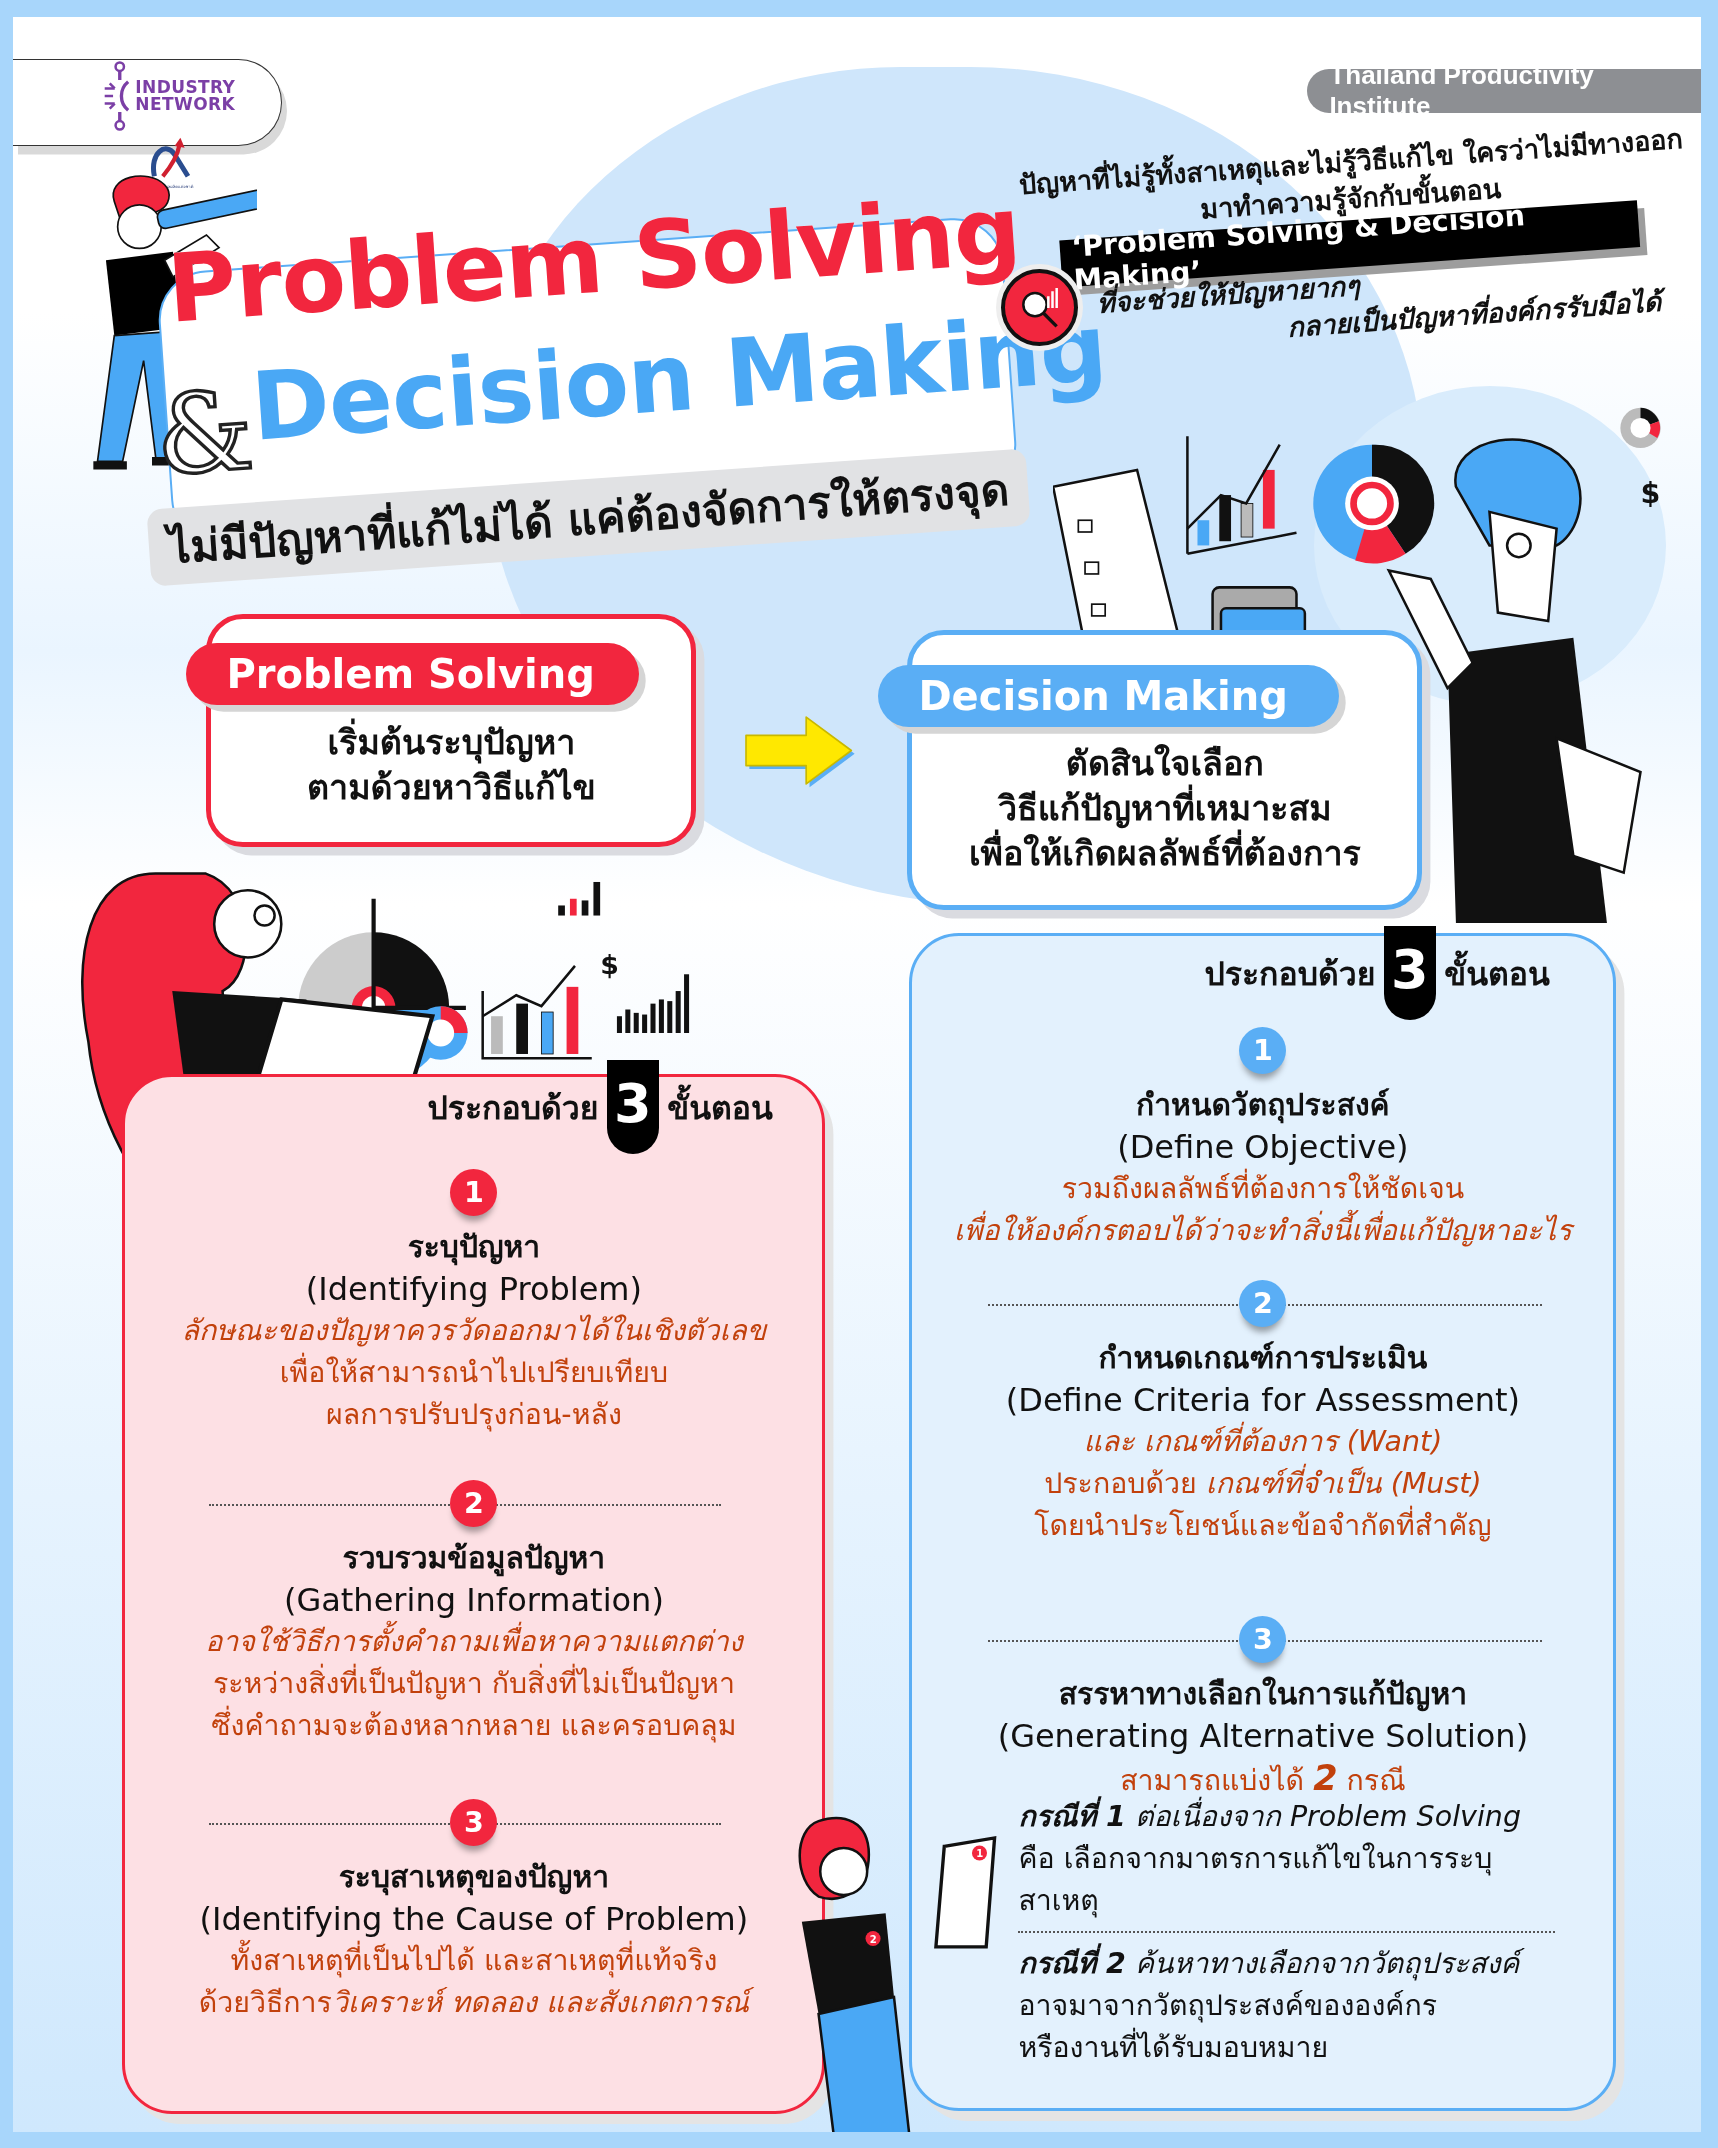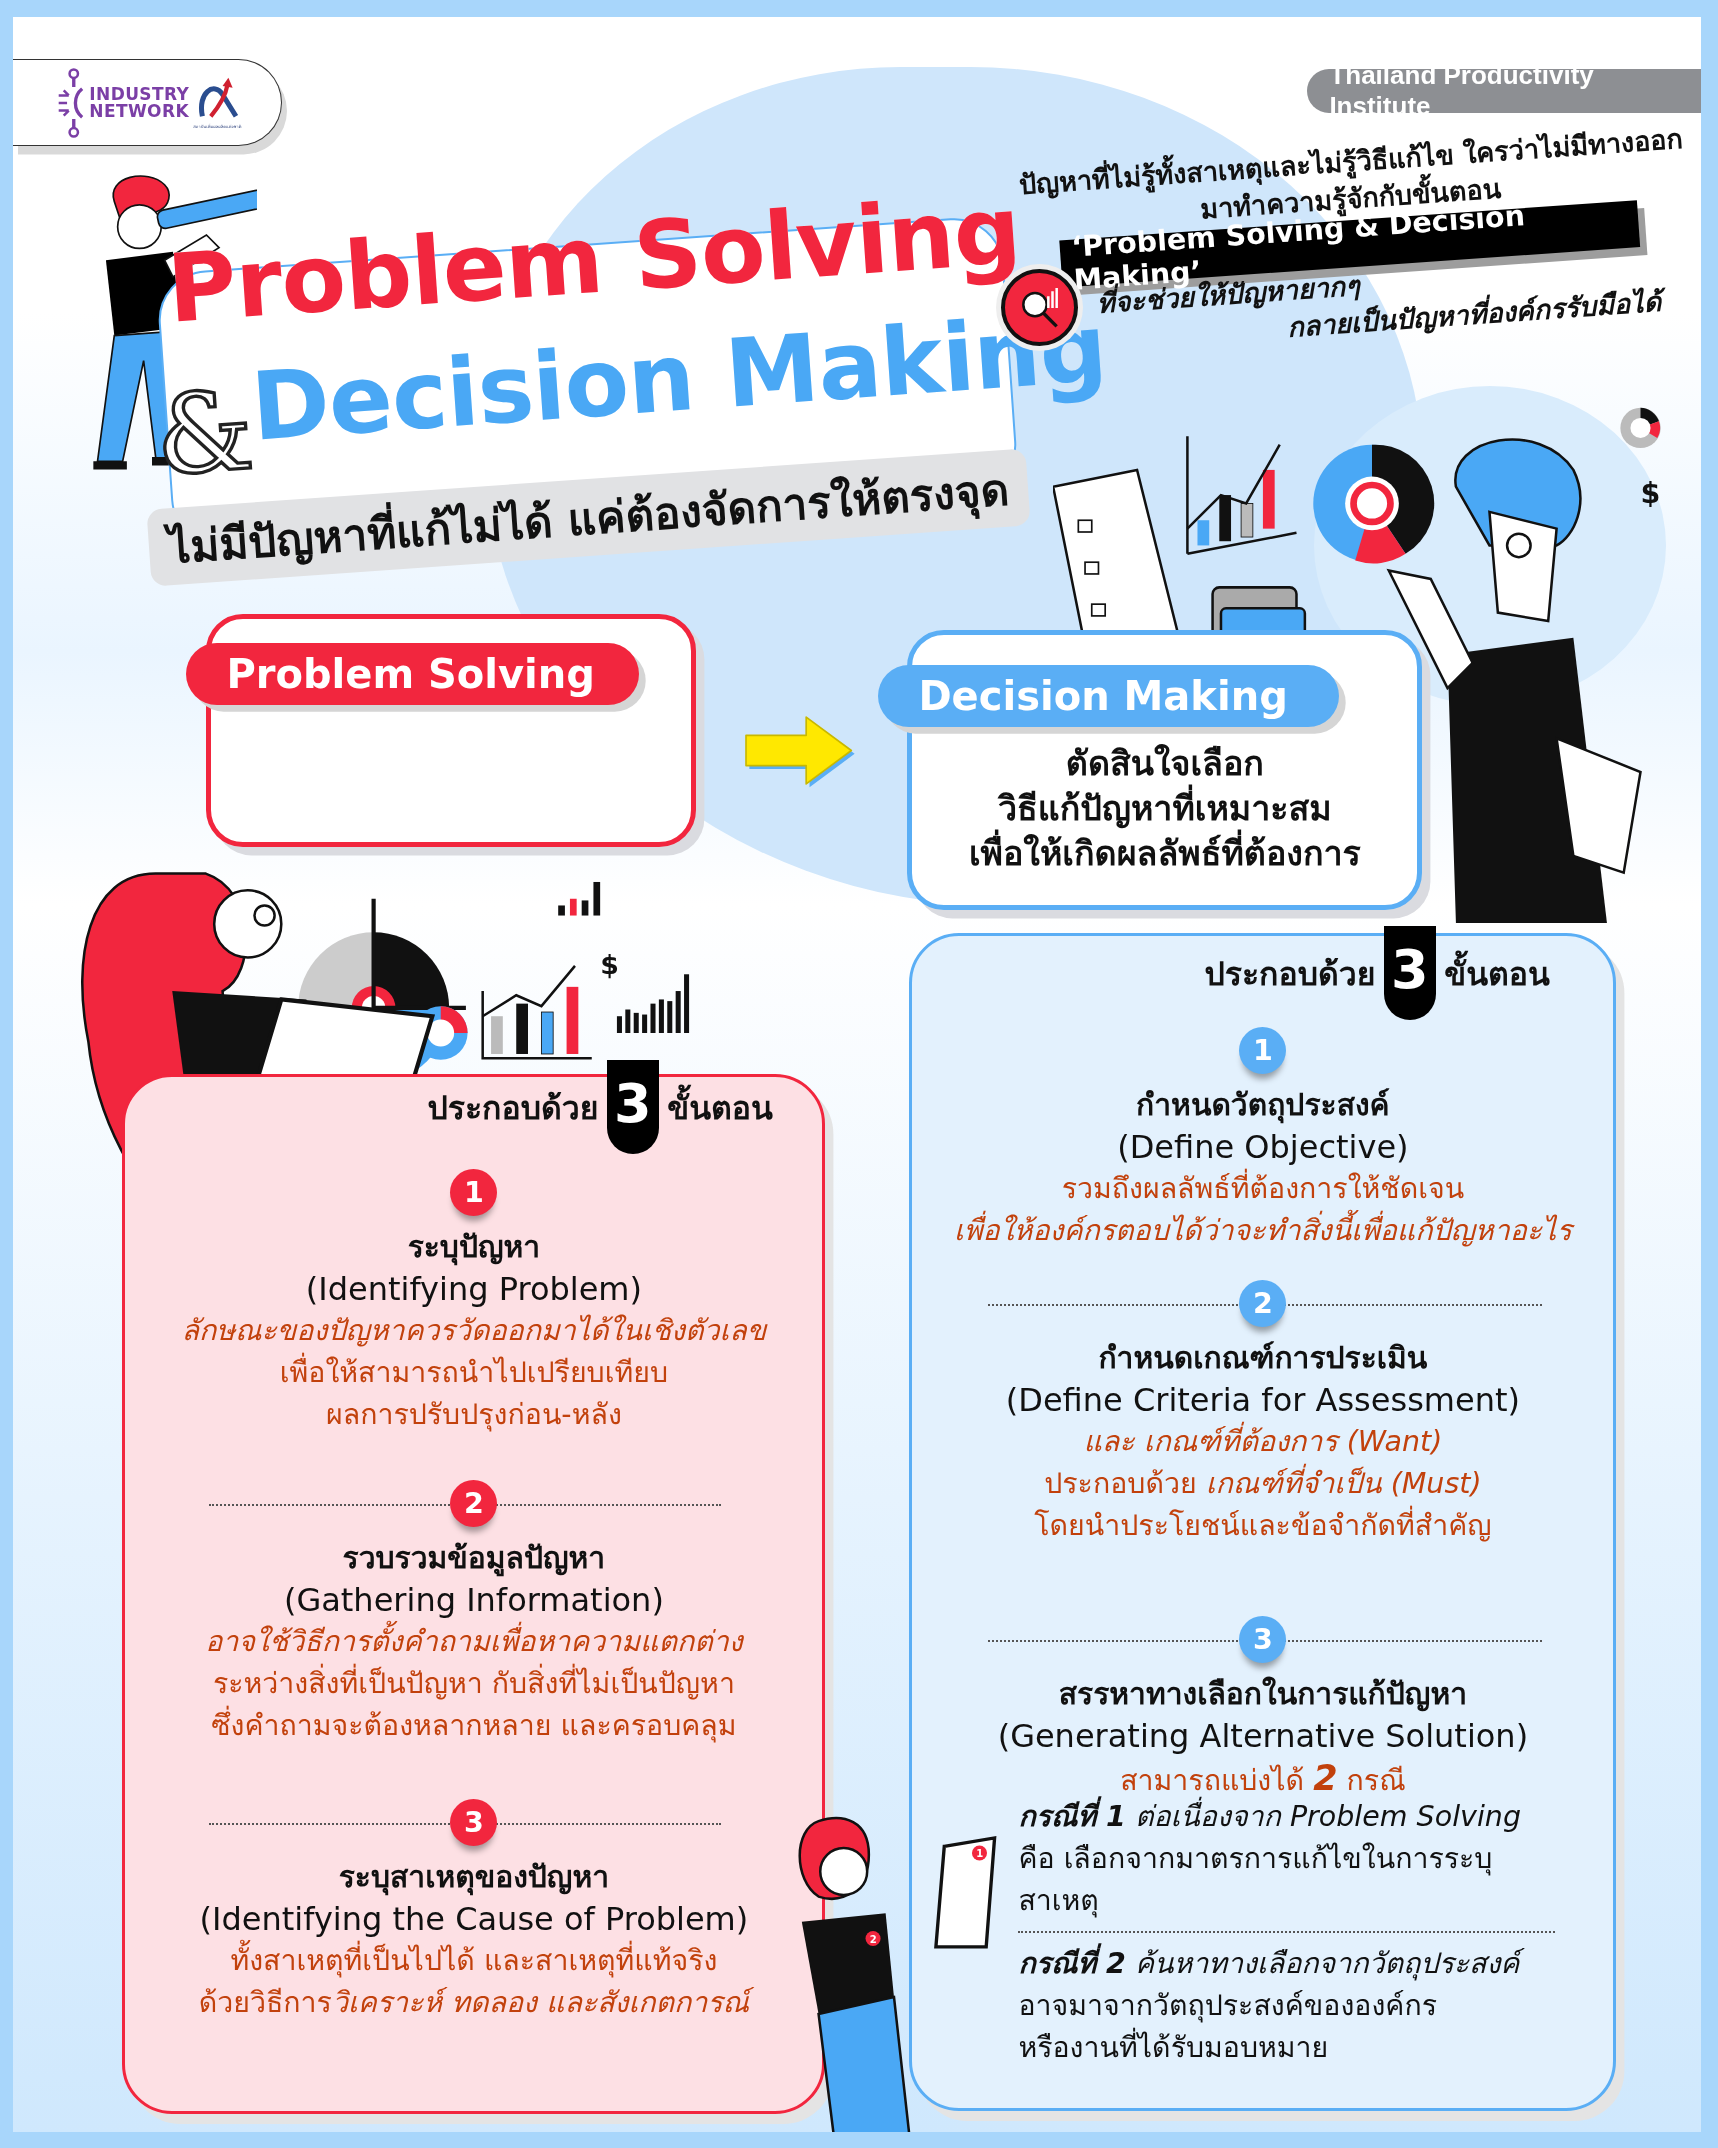--- a/index.html
+++ b/index.html
@@ -18,21 +18,21 @@
   .blob {
     position: absolute; border-radius: 50%;
     background: #cfe6fb;
   }
   
   .logo-pill {
     position: absolute; left: 0; top: 42px; width: 269px; height: 87px;
     background: #fff; border: 1.7px solid #333; border-left: none;
     border-radius: 0 44px 44px 0;
     box-shadow: 5px 8.4px 0 #d9d9d9;
-    display: flex; align-items: center; padding-left: 44px; gap: 4px;
+    display: flex; align-items: center; padding-left: 44px; gap: 4px; flex-direction: column;
   }
   .in-logo { display: flex; align-items: center; gap: 3.4px; }
   .in-text { color: #7b3fa6; font-family: "DejaVu Sans", sans-serif; font-weight: bold; font-size: 17px; line-height: 17px; letter-spacing: 0.4px; }
   .tpi-logo { display: flex; flex-direction: column; align-items: center; }
   .tpi-cap { font-size: 4.2px; color: #2a3f7a; }
   .tpi-pill {
     position: absolute; right: 0; top: 52px; height: 44px; width: 394px;
     background: #8d8f93; border-radius: 22px 0 0 22px;
     color: #fff; font-family: "Liberation Sans", sans-serif; font-weight: bold; font-size: 26px;
     display: flex; align-items: center; padding-left: 22px;
@@ -273,20 +273,24 @@
     <path d="M480 120 C470 60 580 40 620 100 C640 140 620 180 600 190 L520 190 Z" fill="#4aa8f5" stroke="#111" stroke-width="3"></path>
     <path d="M520 150 L600 170 L590 280 L530 270 Z" fill="#fff" stroke="#111" stroke-width="3"></path>
     <circle cx="555" cy="190" r="14" fill="none" stroke="#111" stroke-width="3"></circle>
     <path d="M470 320 L620 300 L660 640 L480 640 Z" fill="#111"></path>
     <path d="M400 220 L450 230 L500 330 L470 360 Z" fill="#fff" stroke="#111" stroke-width="3"></path>
     <path d="M600 420 L700 460 L680 580 L620 560 Z" fill="#fff" stroke="#111" stroke-width="3"></path>
   </svg>
 
   <div class="card-ps">
     <div class="pill red">Problem Solving</div>
+    <div class="card-text">
+      <div>เริ่มต้นระบุปัญหา</div>
+      <div>ตามด้วยหาวิธีแก้ไข</div>
+    </div>
   </div>
 
   <svg class="arrow-yellow" viewBox="0 0 140 96">
     <path d="M6 30 H78 V8 L132 48 L78 88 V66 H6 Z" fill="#5aaef5" transform="translate(4,4)"></path>
     <path d="M6 30 H78 V8 L132 48 L78 88 V66 H6 Z" fill="#ffe800" stroke="#c9b800" stroke-width="2" stroke-linejoin="round"></path>
   </svg>
 
   <div class="card-dm">
     <div class="pill blue">Decision Making</div>
     <div class="card-text">

